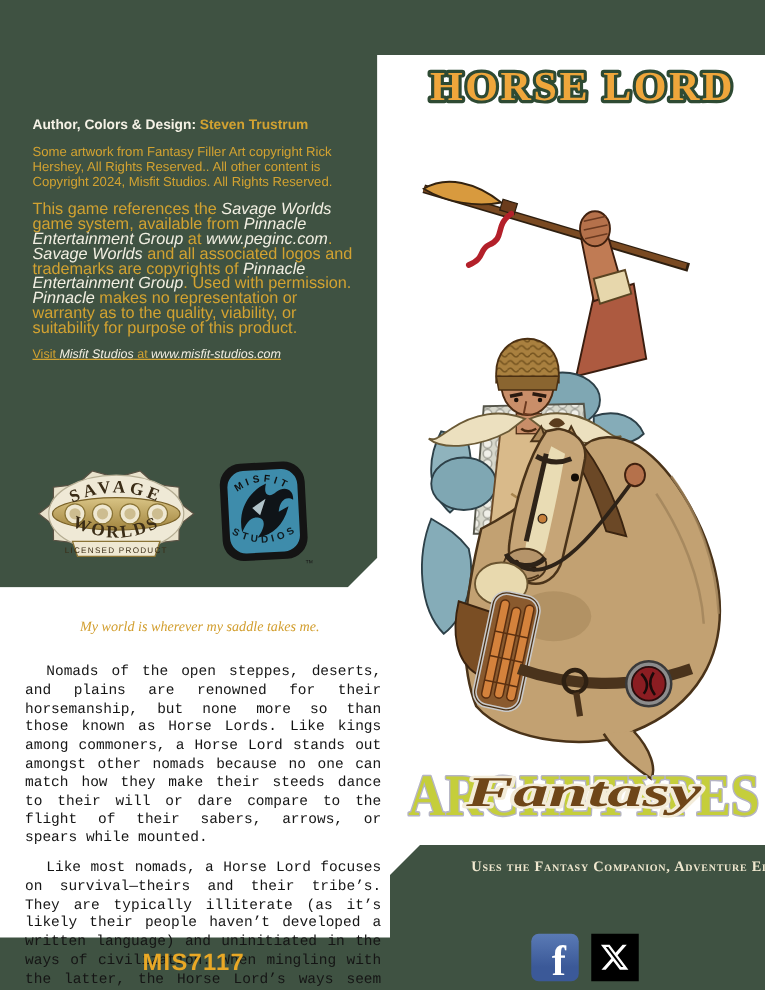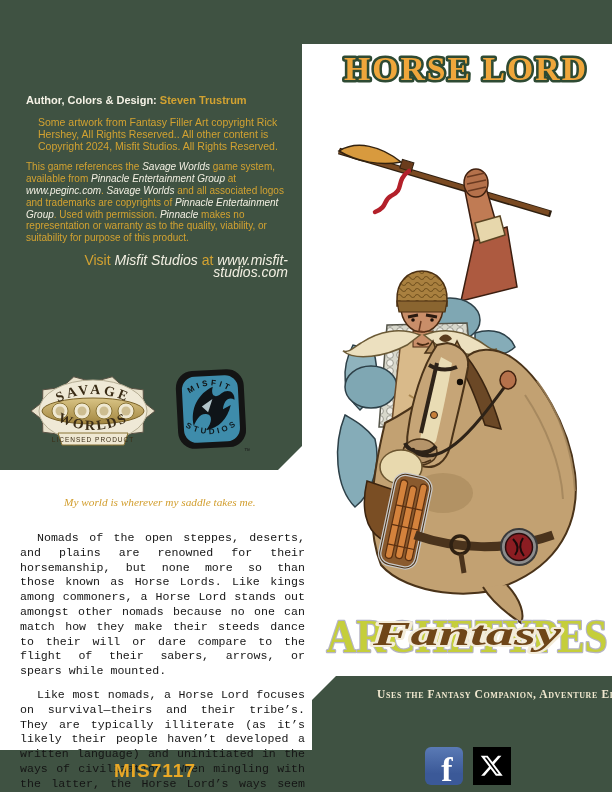--- a/index.html
+++ b/index.html
@@ -9,25 +9,25 @@
   .band-top{position:absolute;left:0;top:0;width:612px;height:44px;background:#3F5242;}
   .col-left{position:absolute;left:0;top:44px;width:302px;height:426px;background:#3F5242;
             clip-path:polygon(0 0,100% 0,100% calc(100% - 24px),calc(100% - 24px) 100%,0 100%);}
   .strip-bottom-left{position:absolute;left:0;top:750px;width:312px;height:42px;background:#3F5242;}
   .block-bottom-right{position:absolute;left:312px;top:676px;width:300px;height:116px;background:#3F5242;
             clip-path:polygon(24px 0,100% 0,100% 100%,0 100%,0 24px);}
   
   .credits{position:absolute;left:26px;top:50px;width:262px;}
   .credit-line{margin:0 0 7px 0;font-size:11px;line-height:13px;color:#F5F2E6;font-weight:bold;}
   .credit-line .val{color:#D2A231;font-weight:bold;text-align:right;}
-  .notice{margin:10px 0 0 12px;font-size:10.5px;line-height:11.8px;color:#D2A231;}
-  .license{margin:9px 0 0 0;font-size:10px;line-height:11.8px;color:#D2A231;}
+  .notice{margin:10px 0 0 0;font-size:10.5px;line-height:11.8px;color:#D2A231;}
+  .license{margin:9px 0 0 0;font-size:13px;line-height:11.8px;color:#D2A231;}
   .seg-g{color:#D2A231;}
   .seg-w{color:#F2EFE2;font-style:italic;}
-  .visit{margin:10px 0 0 0;font-size:14px;line-height:12px;text-align:right;color:#D2A231;}
+  .visit{margin:10px 0 0 0;font-size:10px;line-height:12px;text-align:left;color:#D2A231;text-decoration:underline;}
   .logos-row{position:absolute;left:30px;top:322px;width:246px;display:flex;align-items:center;gap:16px;}
   
   .quote{position:absolute;left:20px;top:478px;width:286px;font-family:"Liberation Serif",serif;
          font-style:italic;color:#D29E2E;font-size:11.3px;line-height:16px;}
   .quote .q1{padding-left:56px;}
   .quote .q2{padding-left:44px;margin-top:16px;}
   .body-text{position:absolute;left:20px;top:531px;width:285px;font-family:Liberation Mono, monospace;
          font-size:11.6px;line-height:14.8px;color:#151515;text-align:justify;}
   .body-text p{margin:0 0 9px 0;text-indent:17px;}
   

